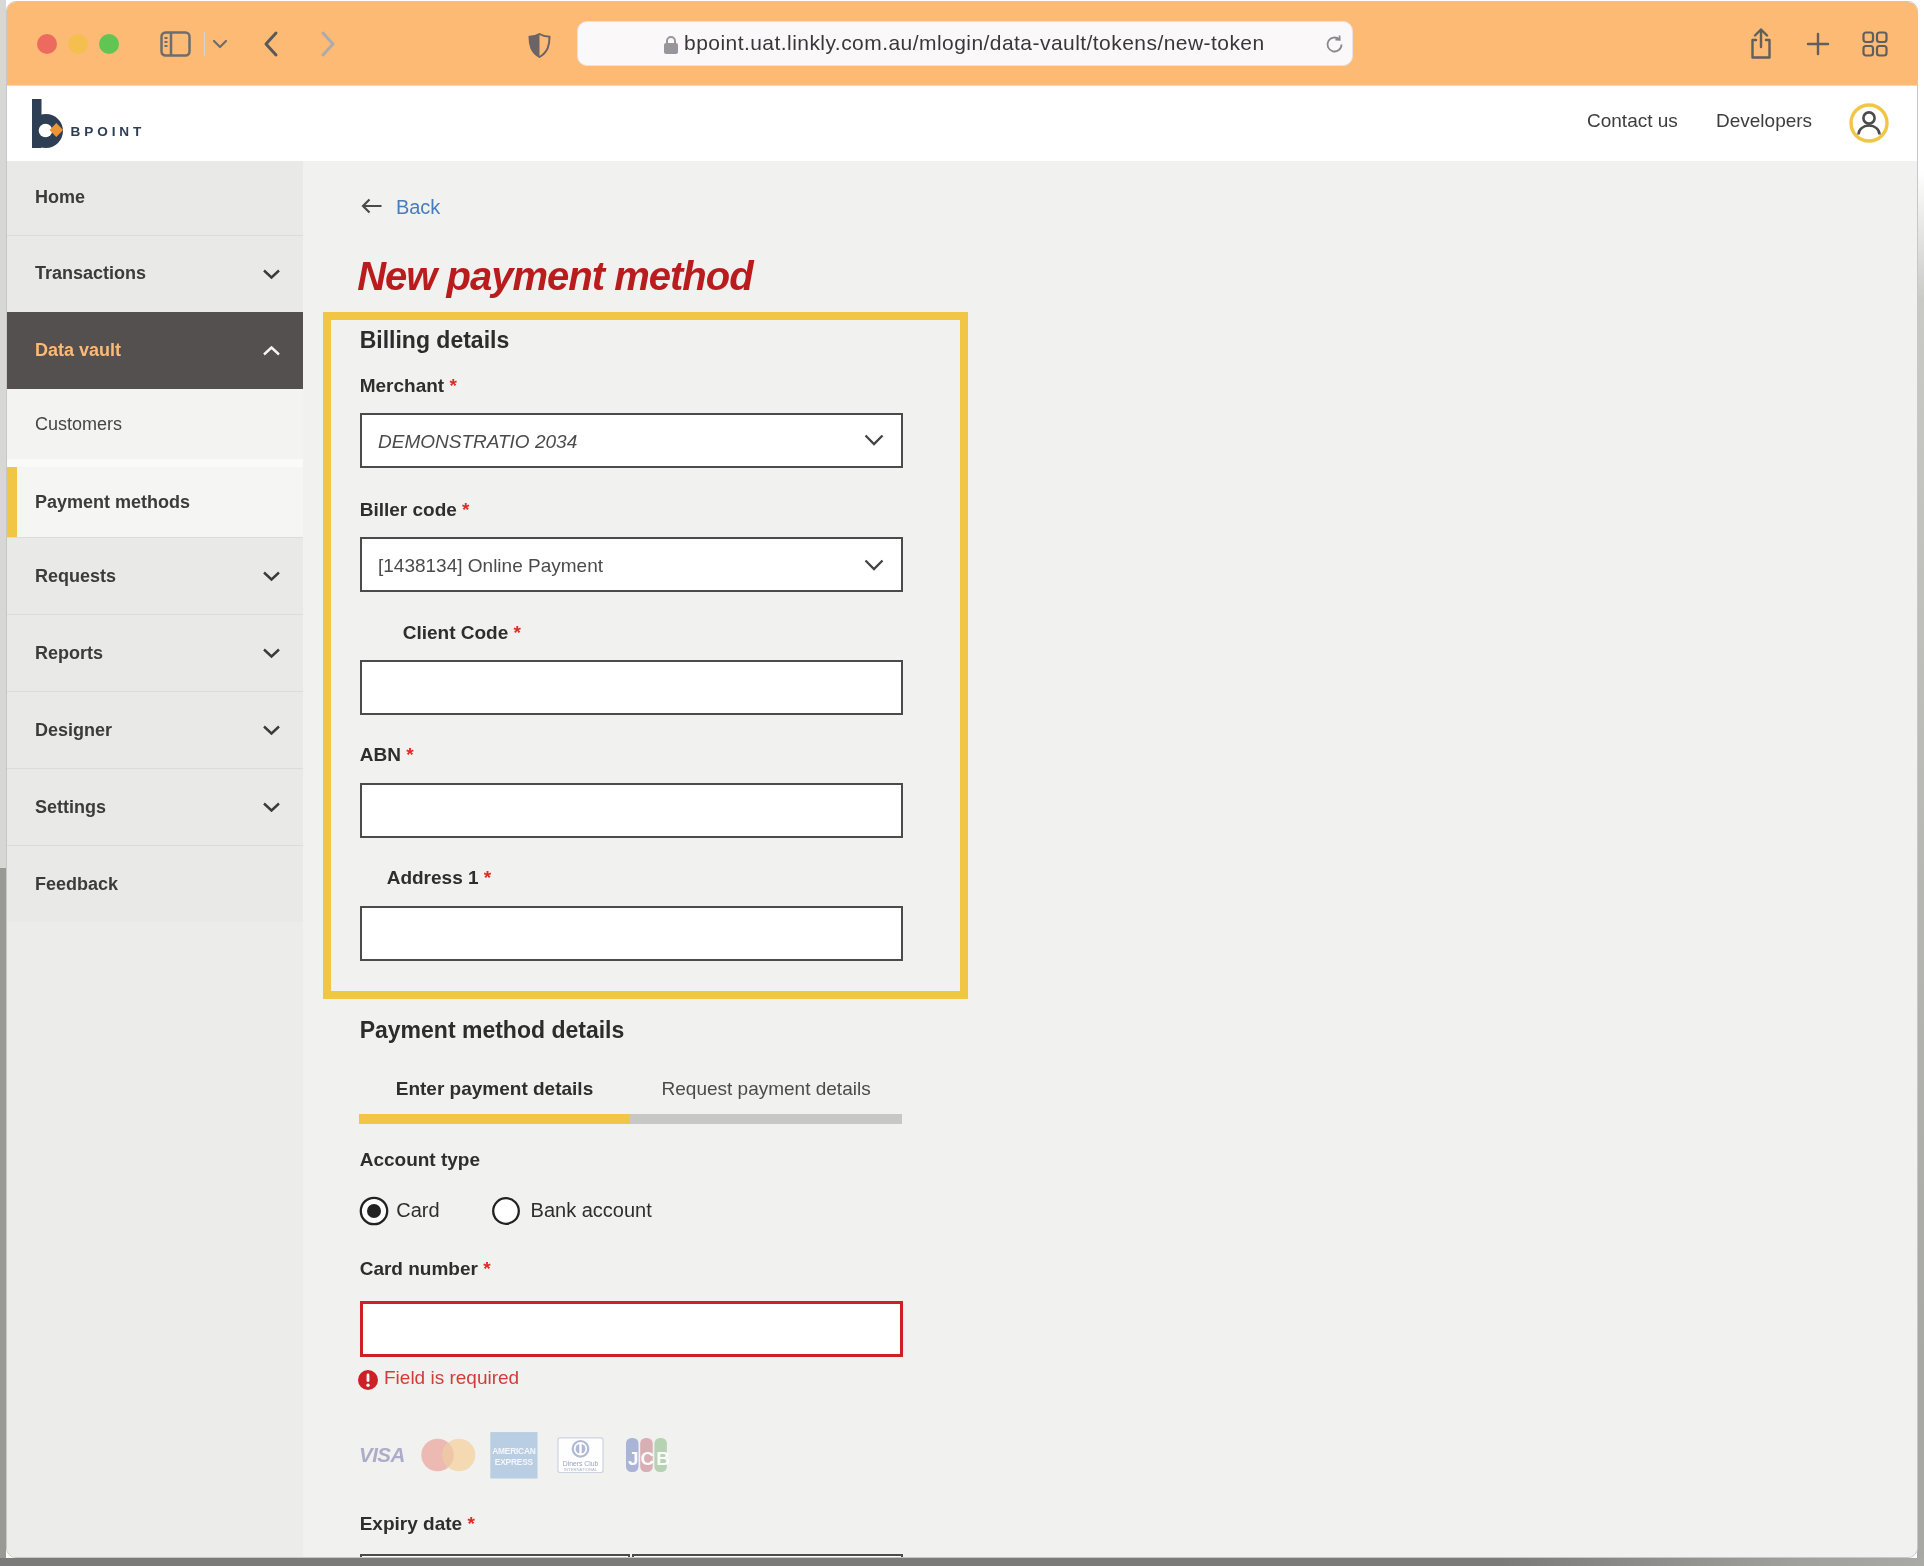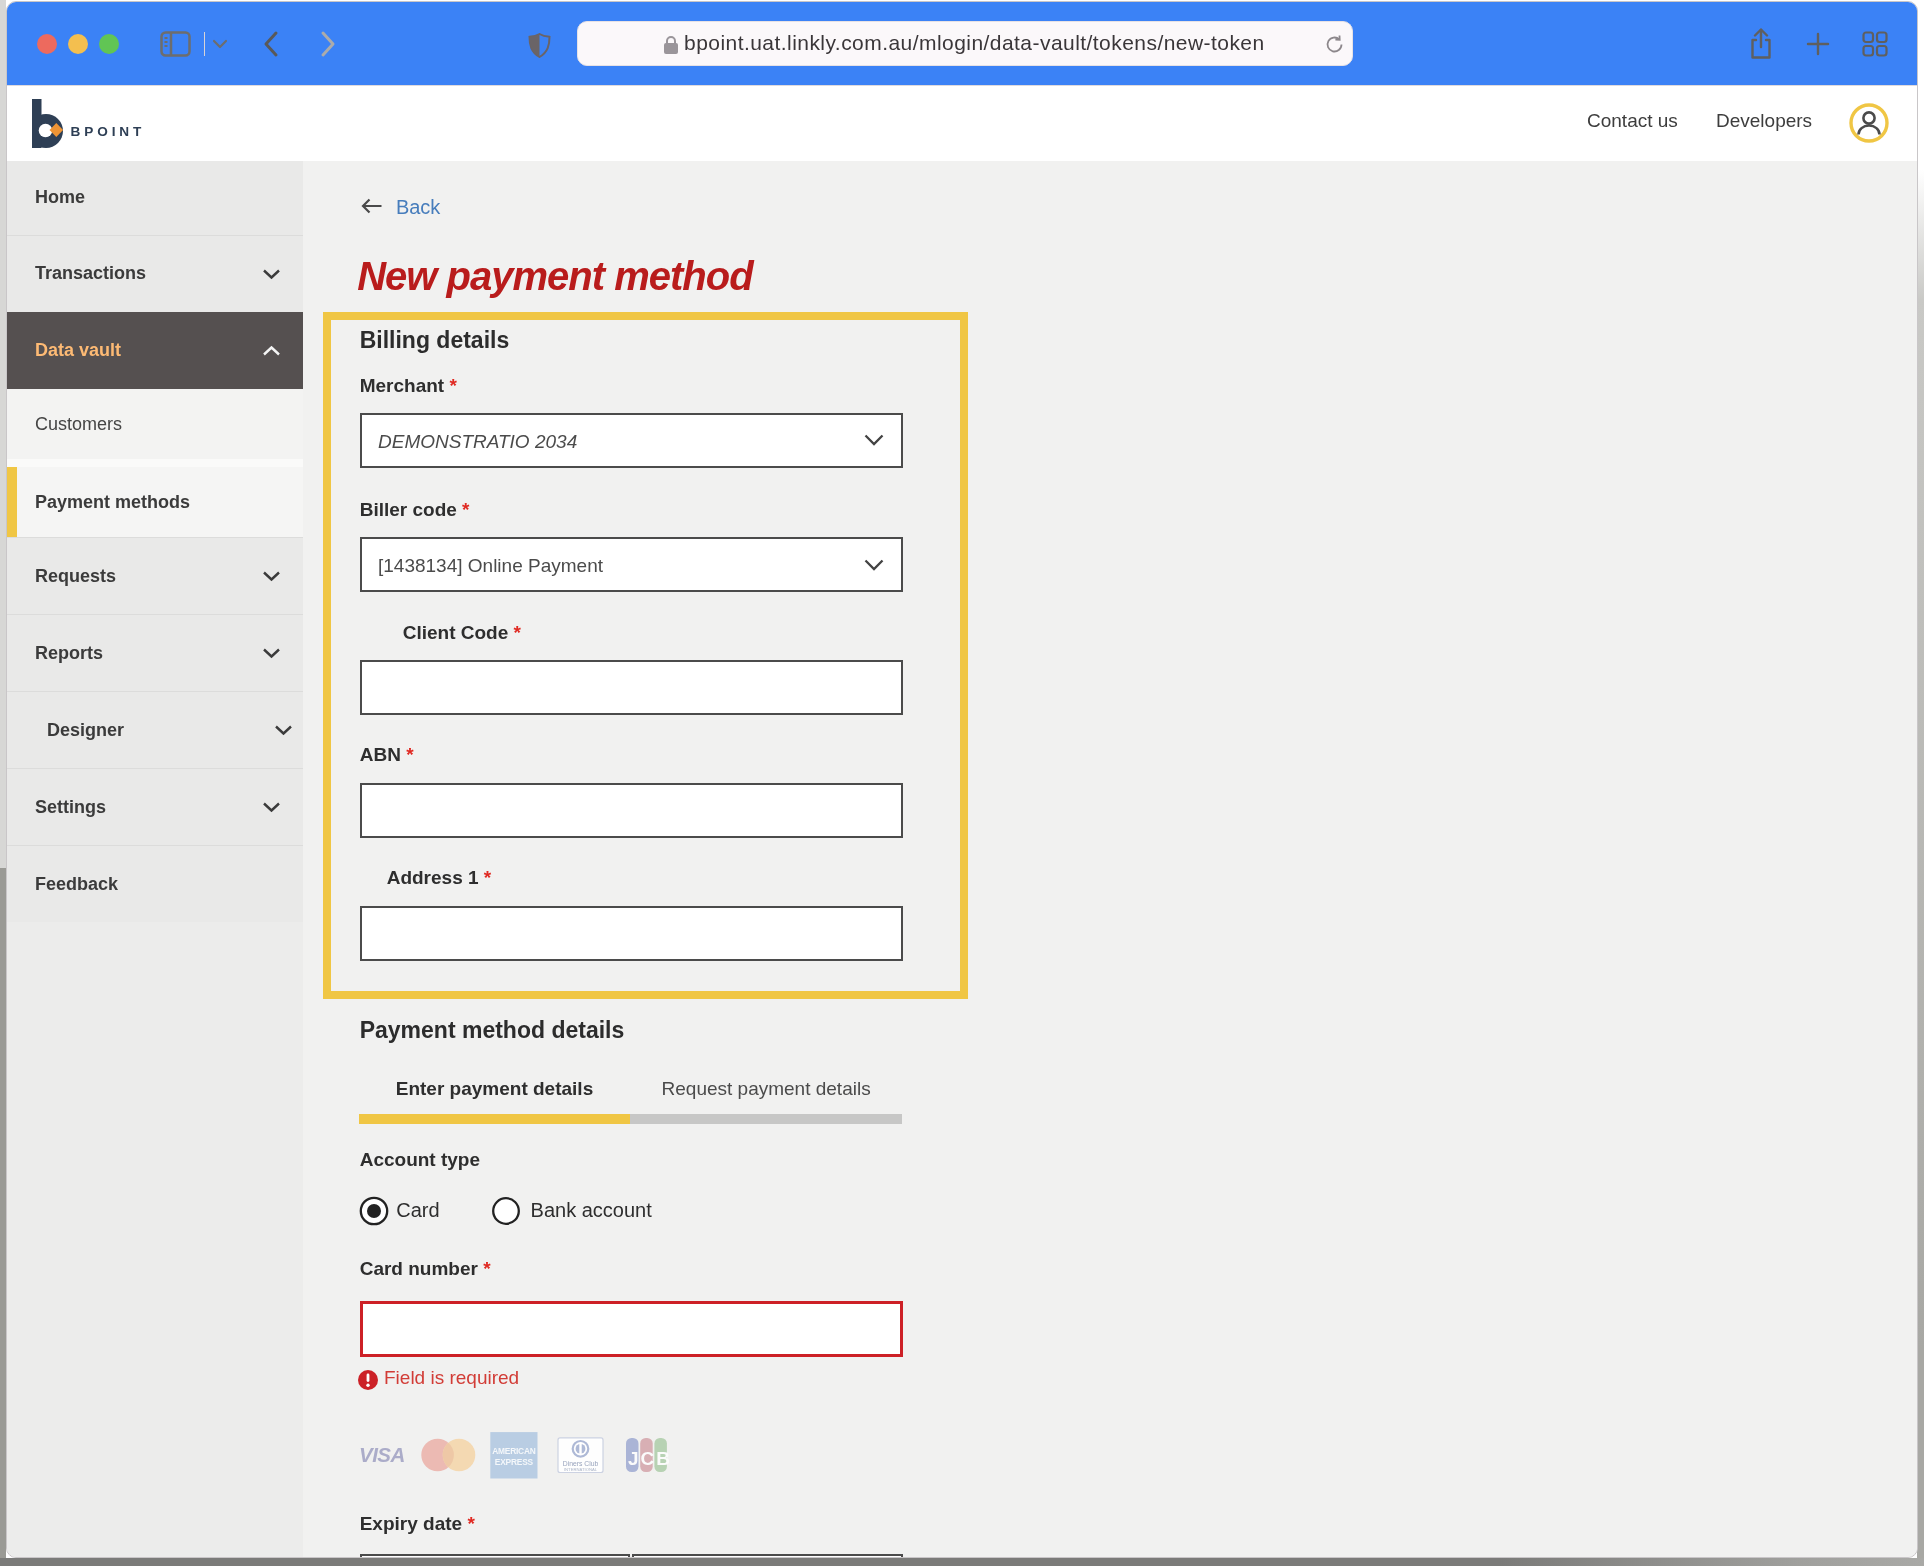--- a/index.html
+++ b/index.html
@@ -7,21 +7,21 @@
     font-family:"Liberation Sans", sans-serif; }
   .abs { position:absolute; }
   
   #desk-left-a { left:0; top:0; width:6px; height:868px; background:#d7d7d5; }
   #desk-left-b { left:0; top:868px; width:6px; height:698px; background:#9a9a95; }
   #desk-bottom { left:0; top:1558px; width:1924px; height:8px; background:linear-gradient(to right,#7b7b79 0px,#7b7b79 1500px,#a0a09d 1800px,#a9a9a6 100%); }
   
   #window { left:6px; top:1px; width:1912px; height:1557px; border-radius:10px;
      overflow:hidden; background:#f1f1f0; border:1px solid #c9c6c8; }
   
-  #chrome { left:0; top:0; width:1912px; height:84px; background:#3b82f6;
+  #chrome { left:0; top:0; width:1912px; height:84px; background:#fdba74;
      border-bottom:1px solid #dedade; }
   .tl { width:20px; height:20px; border-radius:50%; top:32px; }
   #tl-r { left:30px; background:#ed6a5e; }
   #tl-y { left:61px; background:#f4bf4f; }
   #tl-g { left:92px; background:#61c554; }
   
   #urlbar { left:570px; top:19px; width:776px; height:45px; background:#fbf8fa;
      border:1px solid #e7e2e5; border-radius:10px; }
   #urltext { left:677px; top:29px; width:620px; font-size:21px; color:#3a3639; letter-spacing:0.45px;}
   
@@ -37,21 +37,21 @@
   .sbhr { left:0; width:296px; height:1px; background:#dcdcdb; }
   #sb-home { top:0px; height:73.5px; }
   #sb-trans { top:74.5px; height:76.5px; }
   #sb-dv { top:151px; height:77px; background:#555050; color:#fdba74; }
   #sb-cust { top:228px; height:70px; background:#f3f3f2; font-weight:normal; color:#454545;}
   #sb-gap { left:0; top:298px; width:296px; height:8px; background:#fafaf9; }
   #sb-pm { top:306px; height:70px; background:#f5f5f4; border-left:10px solid #f0c644; }
   #sb-pm .lbl{ margin-left:18px; }
   #sb-req { top:377px; height:76px; }
   #sb-rep { top:454px; height:76px; }
-  #sb-des { top:531px; height:76px;margin-left:12px; }
+  #sb-des { top:531px; height:76px; }
   #sb-set { top:608px; height:76px; }
   #sb-feed { top:685px; height:76px; }
   #sb-below { left:0; top:761px; width:296px; height:637px; background:#ececeb; }
   
   #main { left:296px; top:157px; width:1616px; height:1400px; background:#f1f1f0; }
   #back-row { left:57.6px; top:39.3px; }
   #back-text { left:92.9px; top:37px; font-size:20px; color:#477dbc; }
   #h1 { left:54.2px; top:95px; font-size:40px; font-weight:bold; color:#b91c1c; letter-spacing:-1px;font-style:italic; }
   #ybox { left:19.5px; top:152.5px; width:645px; height:687px; border:8px solid #f0c644; }
   #h2-billing { left:56.7px; top:168px; font-size:23px; font-weight:bold; color:#2c2c2c; }

